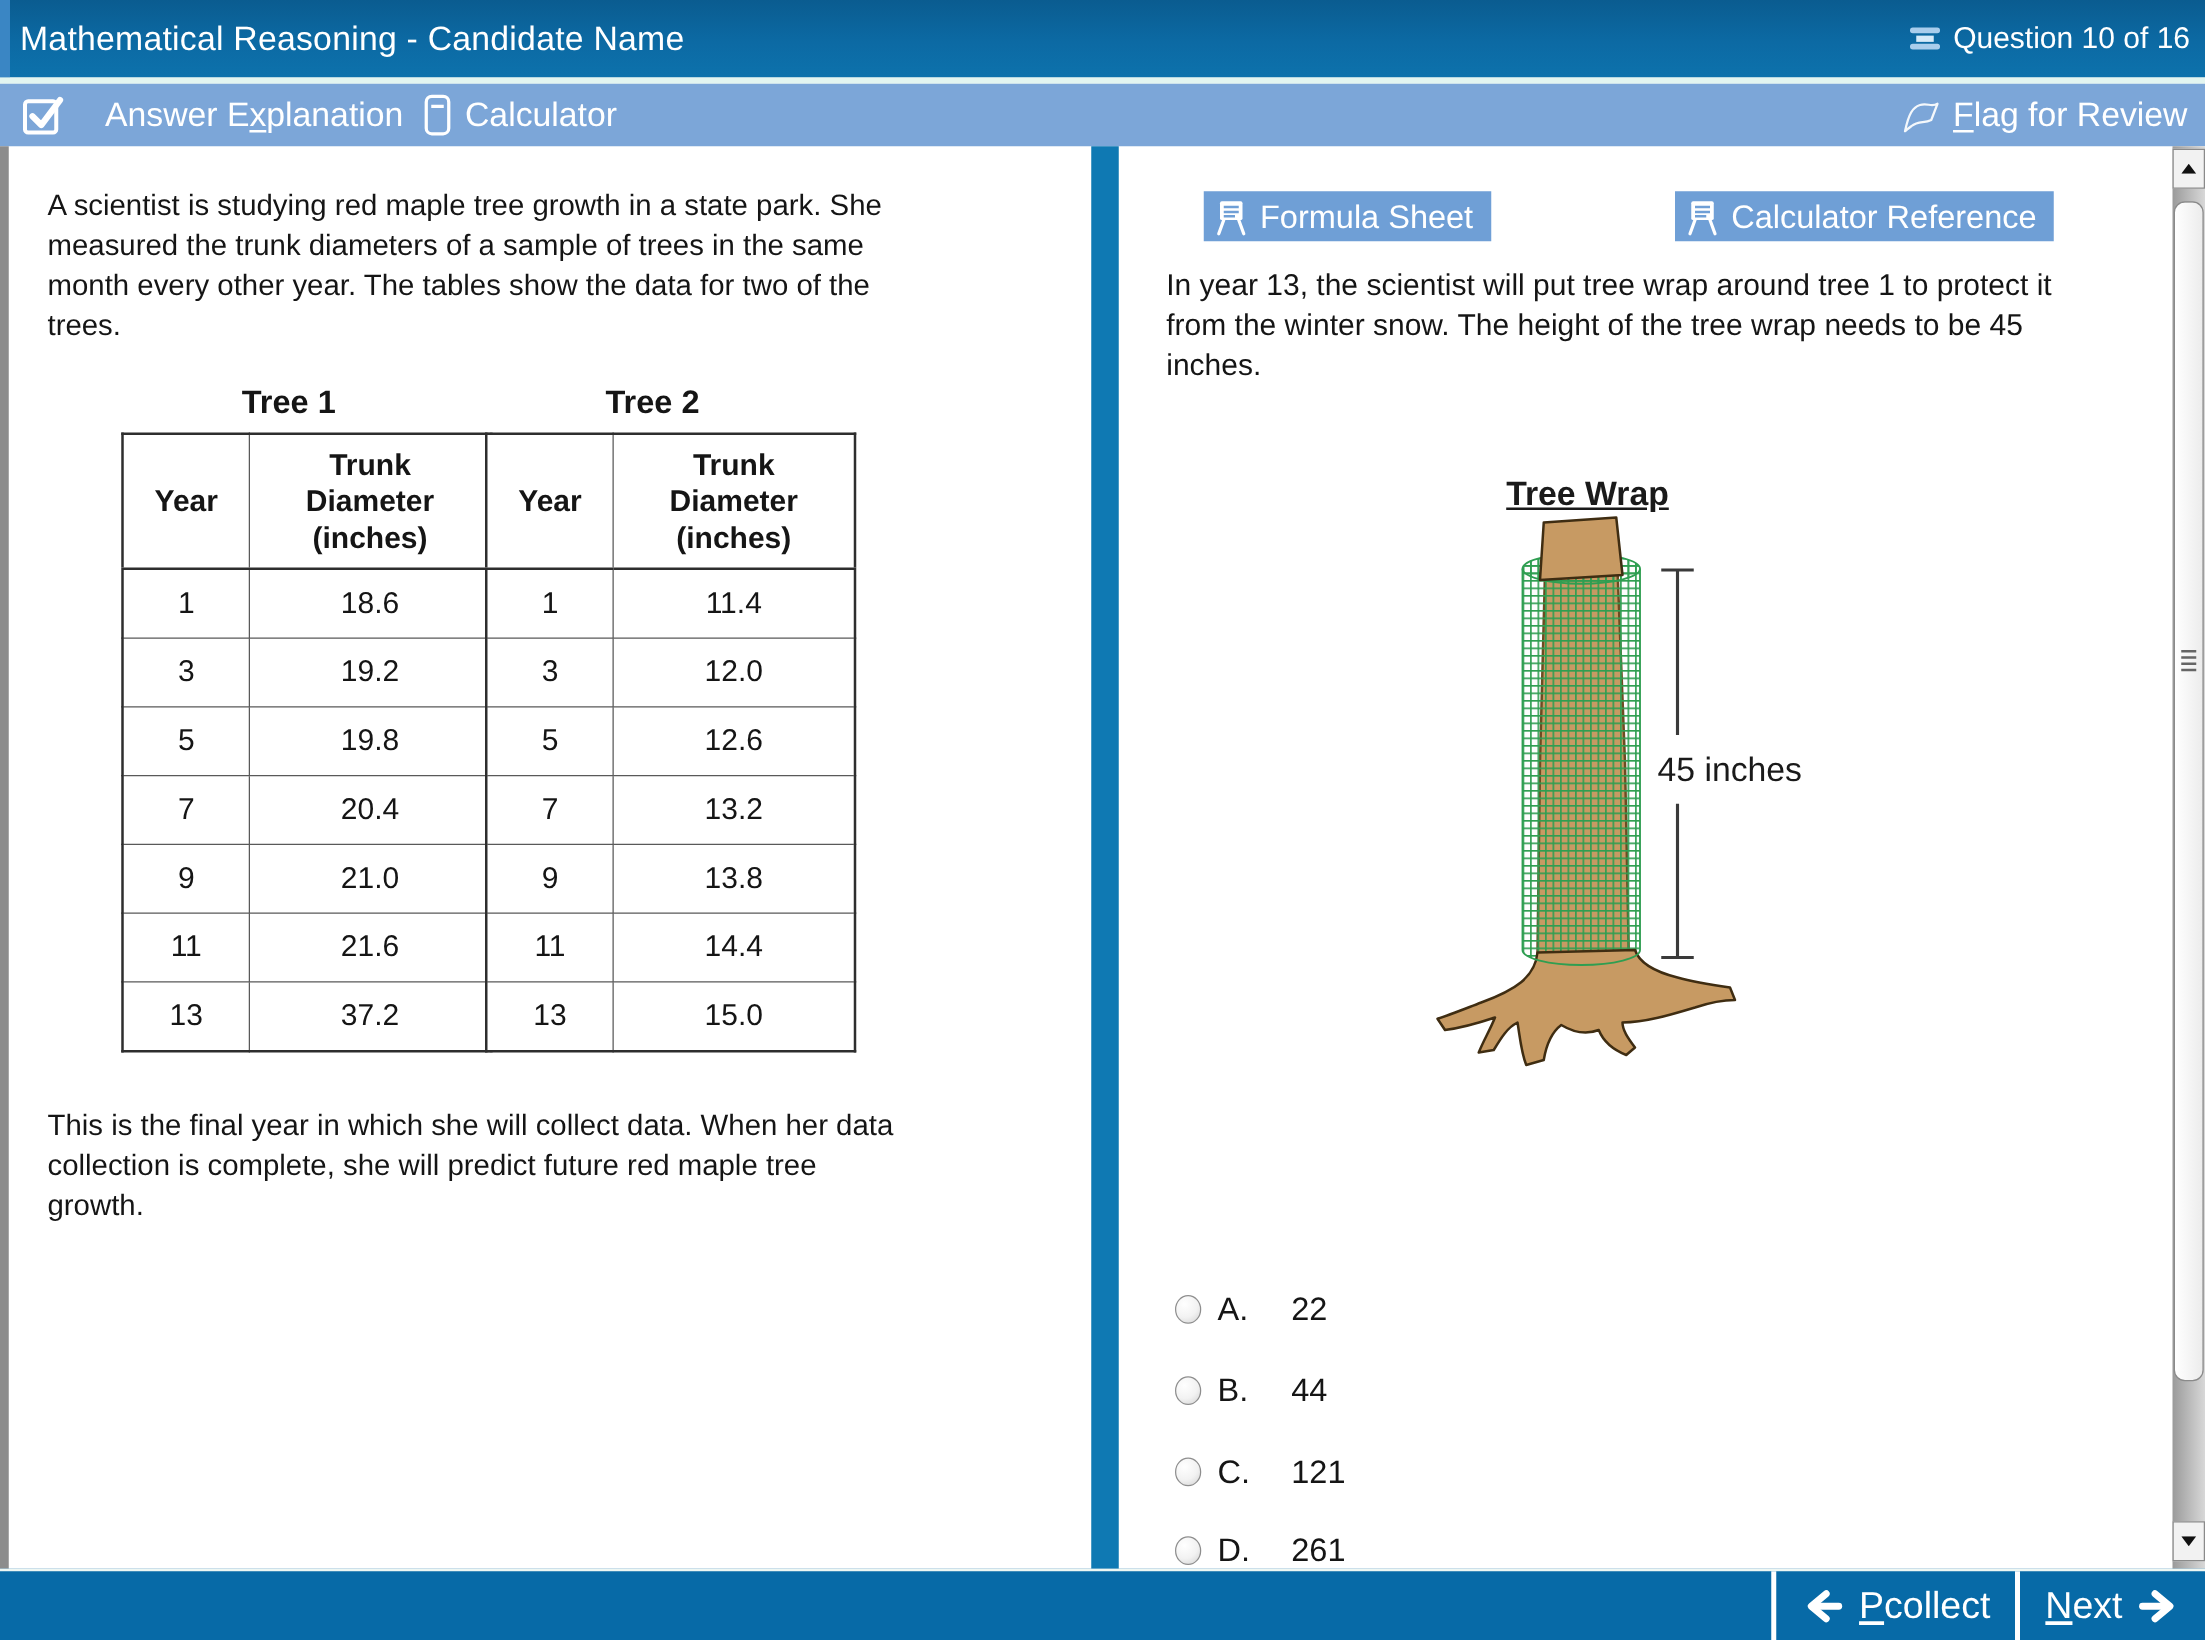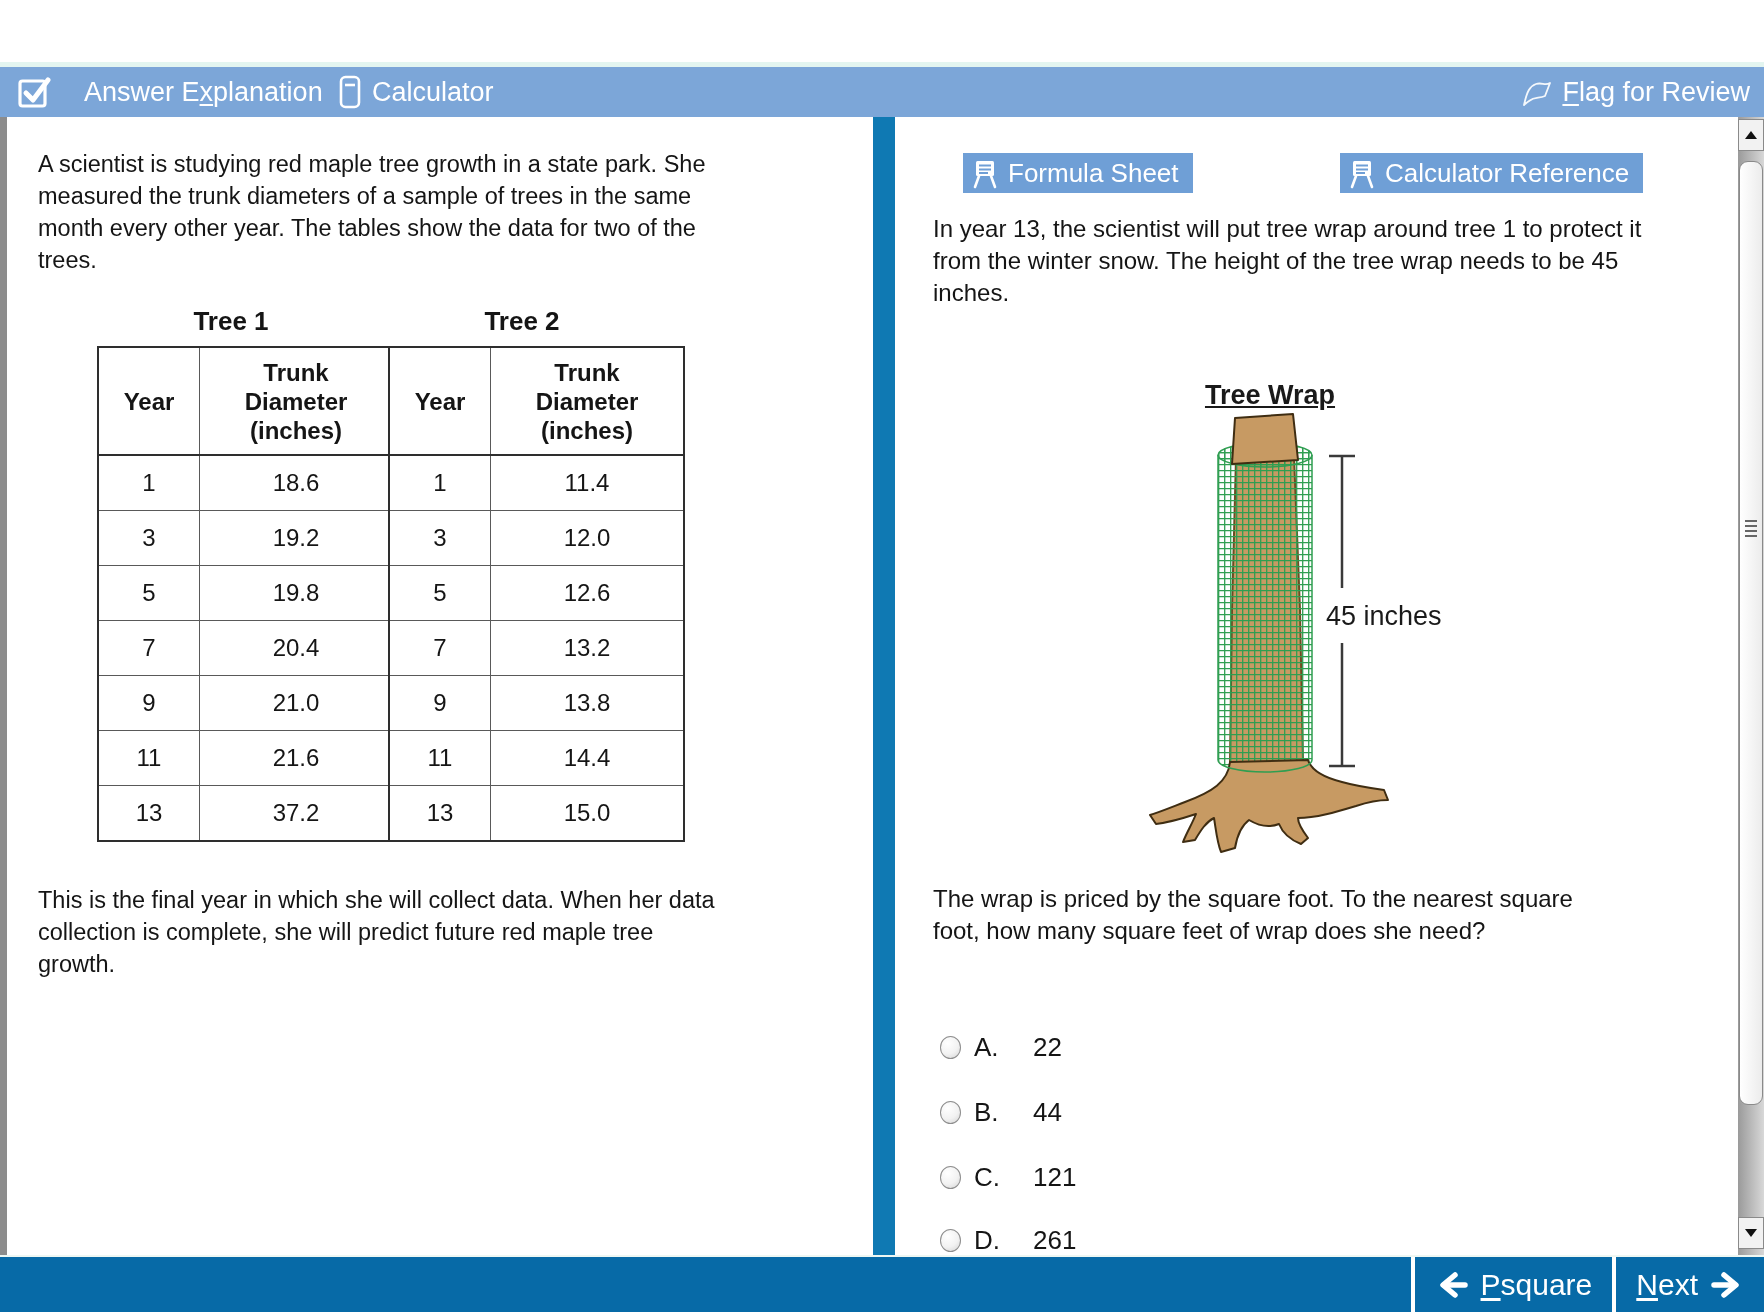--- a/index.html
+++ b/index.html
@@ -65,20 +65,34 @@
           border-top:2px solid #eef7f3;box-sizing:border-box;}
   .footer-nav{position:absolute;right:0;top:0;height:100%;display:flex;align-items:stretch;}
   .vsep{width:4px;background:#fff;}
   .nav-btn{display:flex;align-items:center;gap:10px;color:#fff;font-size:30px;padding:0 20px;}
 </style>
 </head>
 <body>
 
 <div id="root">
 
+  <div class="titlebar">
+    <div class="titlebar-left-strip"></div>
+    <div class="app-title">Mathematical Reasoning - Candidate Name</div>
+    <div class="qcounter">
+      <span style="display:flex;">
+        <svg width="30" height="24" viewBox="0 0 30 24">
+          <rect x="3" y="3" width="24" height="4.5" rx="2.2" fill="#a9cdec"></rect>
+          <rect x="8" y="9.5" width="14" height="5" fill="#d6eaf9"></rect>
+          <rect x="3" y="16" width="24" height="4.5" rx="2.2" fill="#a9cdec"></rect>
+        </svg>
+      </span>
+      <span>Question 10 of 16</span>
+    </div>
+  </div>
 
   <div class="sep-line"></div>
 
   <div class="toolbar">
     <div class="tb-item" style="left:16px;gap:32px;">
       <span style="display:flex;">
         <svg width="36" height="36" viewBox="0 0 36 36">
           <rect x="4" y="7" width="25" height="25" rx="2.5" fill="none" stroke="#fff" stroke-width="3.2"></rect>
           <path d="M10 19 L17 26 L32 6" fill="none" stroke="#fff" stroke-width="5" stroke-linecap="round" stroke-linejoin="round"></path>
         </svg>
@@ -254,21 +268,20 @@
       <g stroke="#3a3a3a" stroke-width="2.5">
         <line x1="189" y1="46" x2="215" y2="46"></line>
         <line x1="202" y1="46" x2="202" y2="178"></line>
         <line x1="202" y1="233" x2="202" y2="356"></line>
         <line x1="189" y1="356" x2="215" y2="356"></line>
       </g>
       <text x="186" y="215" font-size="27" fill="#1a1a1a">45 inches</text>
     </svg>
   </div>
 
-  <div class="para" style="left:933px;top:883px;width:660px;font-size:24px;">The wrap is priced by the square foot. To the nearest square foot, how many square feet of wrap does she need?</div>
 
   <div class="option-row" style="top:1030px;">
     <div class="radio"></div>
     <span class="opt-letter">A.</span>
     <span class="opt-value">22</span>
   </div>
   <div class="option-row" style="top:1095px;">
     <div class="radio"></div>
     <span class="opt-letter">B.</span>
     <span class="opt-value">44</span>
@@ -306,21 +319,21 @@
   </div>
 
   <div class="footer">
     <div class="footer-nav">
       <div class="vsep"></div>
       <div class="nav-btn">
         <svg width="36" height="30" viewBox="0 0 36 30">
           <path d="M20 5 L8 15 L20 25" fill="none" stroke="#fff" stroke-width="5.5" stroke-linecap="round" stroke-linejoin="round"></path>
           <line x1="9" y1="15" x2="30" y2="15" stroke="#fff" stroke-width="5.5" stroke-linecap="round"></line>
         </svg>
-        <span><span class="u">P</span><span>square</span></span>
+        <span><span class="u">P</span><span>collect</span></span>
       </div>
       <div class="vsep"></div>
       <div class="nav-btn">
         <span><span class="u">N</span><span>ext</span></span>
         <svg width="36" height="30" viewBox="0 0 36 30">
           <path d="M16 5 L28 15 L16 25" fill="none" stroke="#fff" stroke-width="5.5" stroke-linecap="round" stroke-linejoin="round"></path>
           <line x1="6" y1="15" x2="27" y2="15" stroke="#fff" stroke-width="5.5" stroke-linecap="round"></line>
         </svg>
       </div>
     </div>

